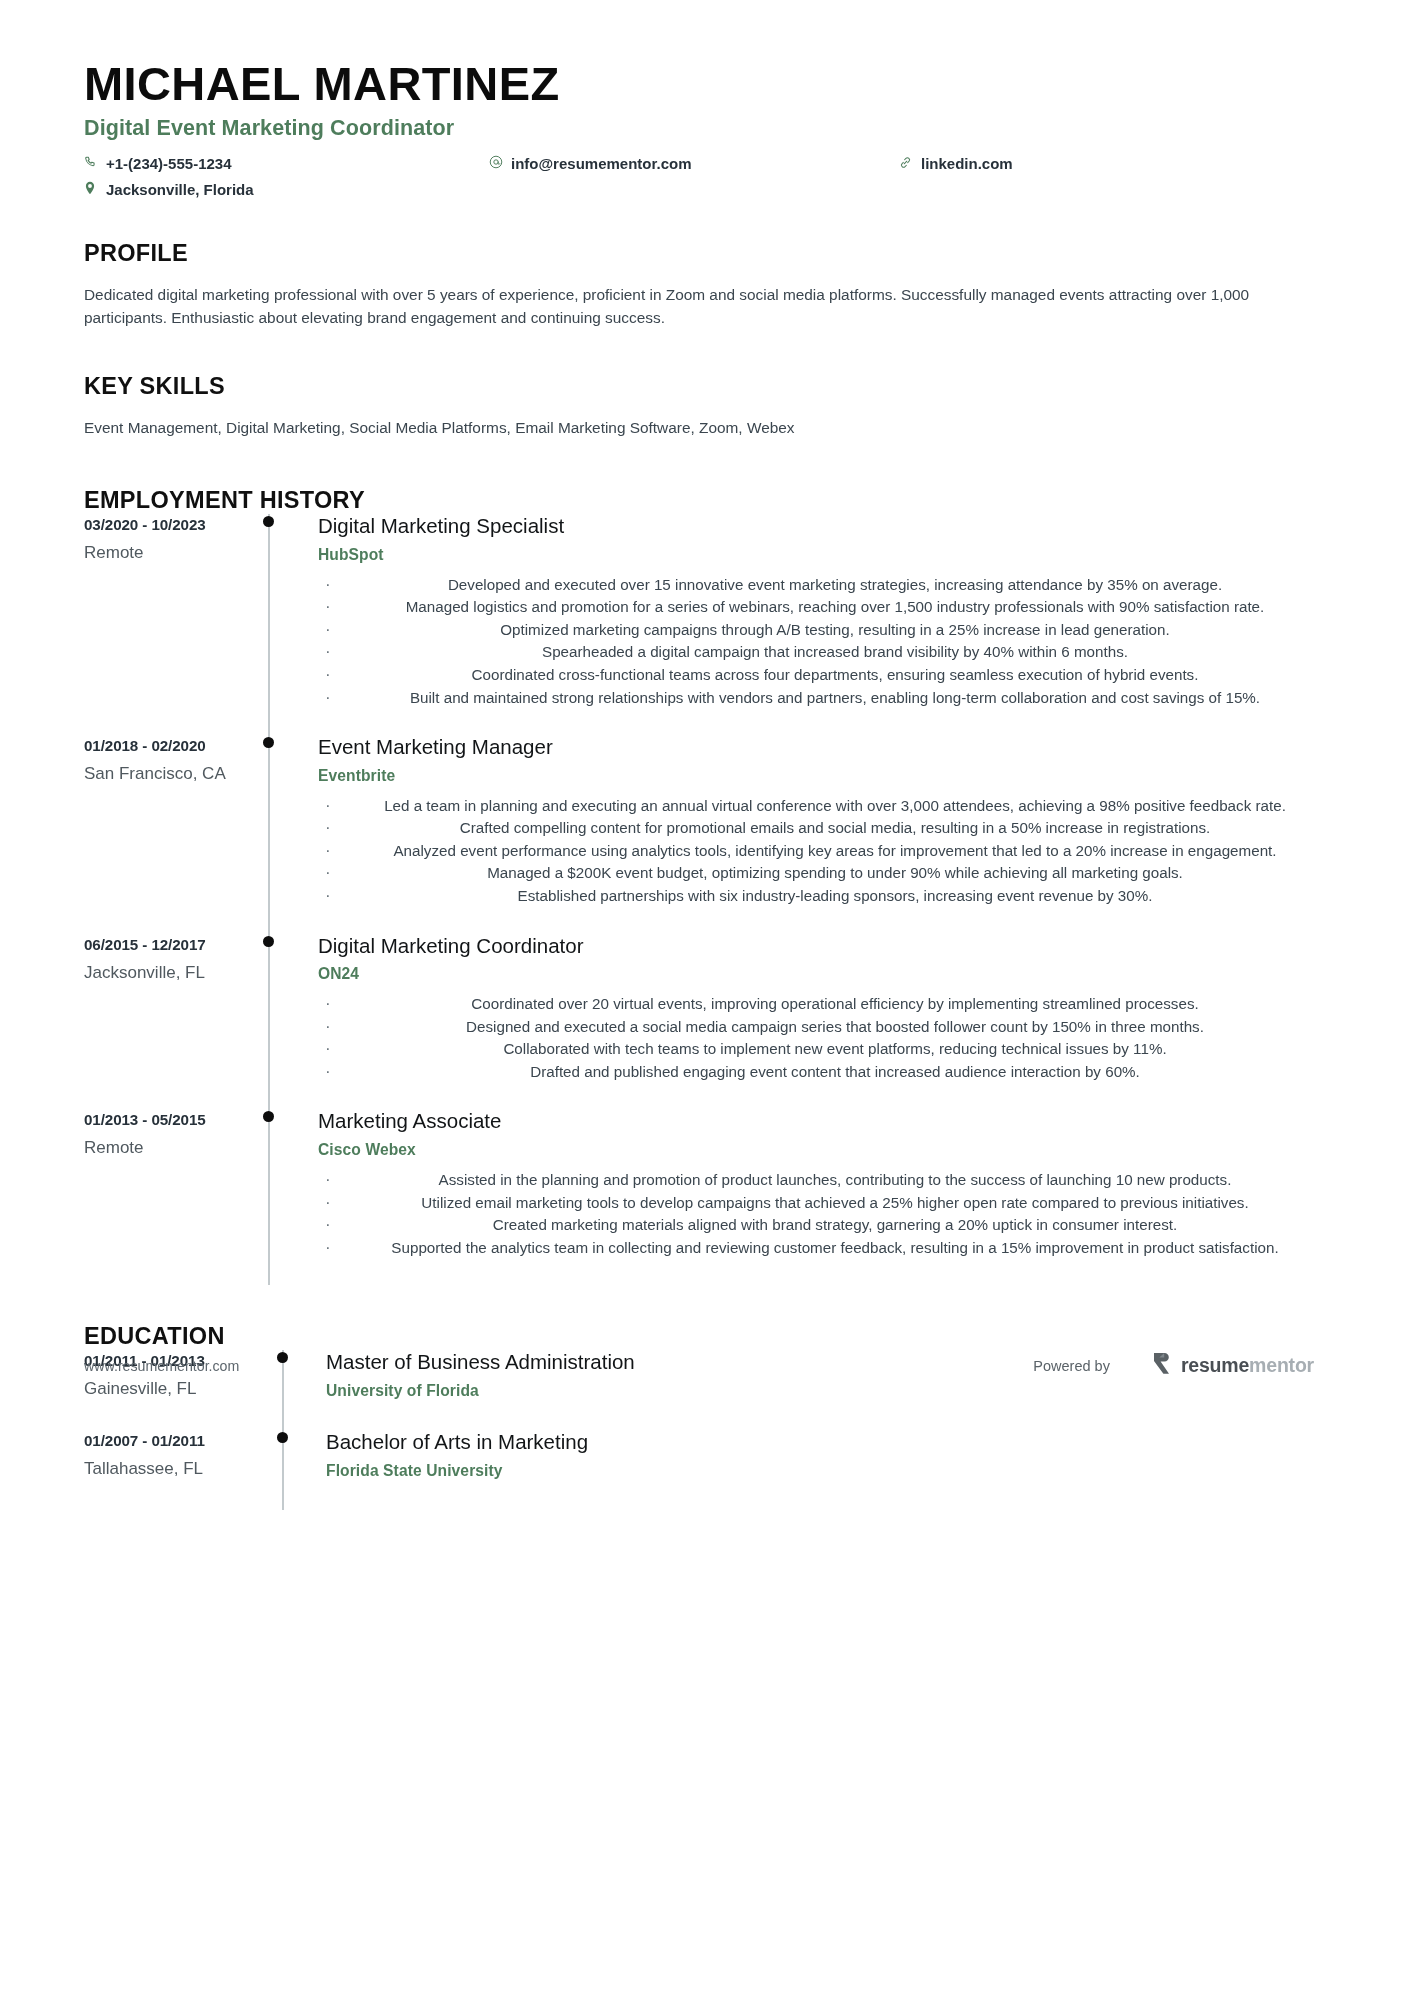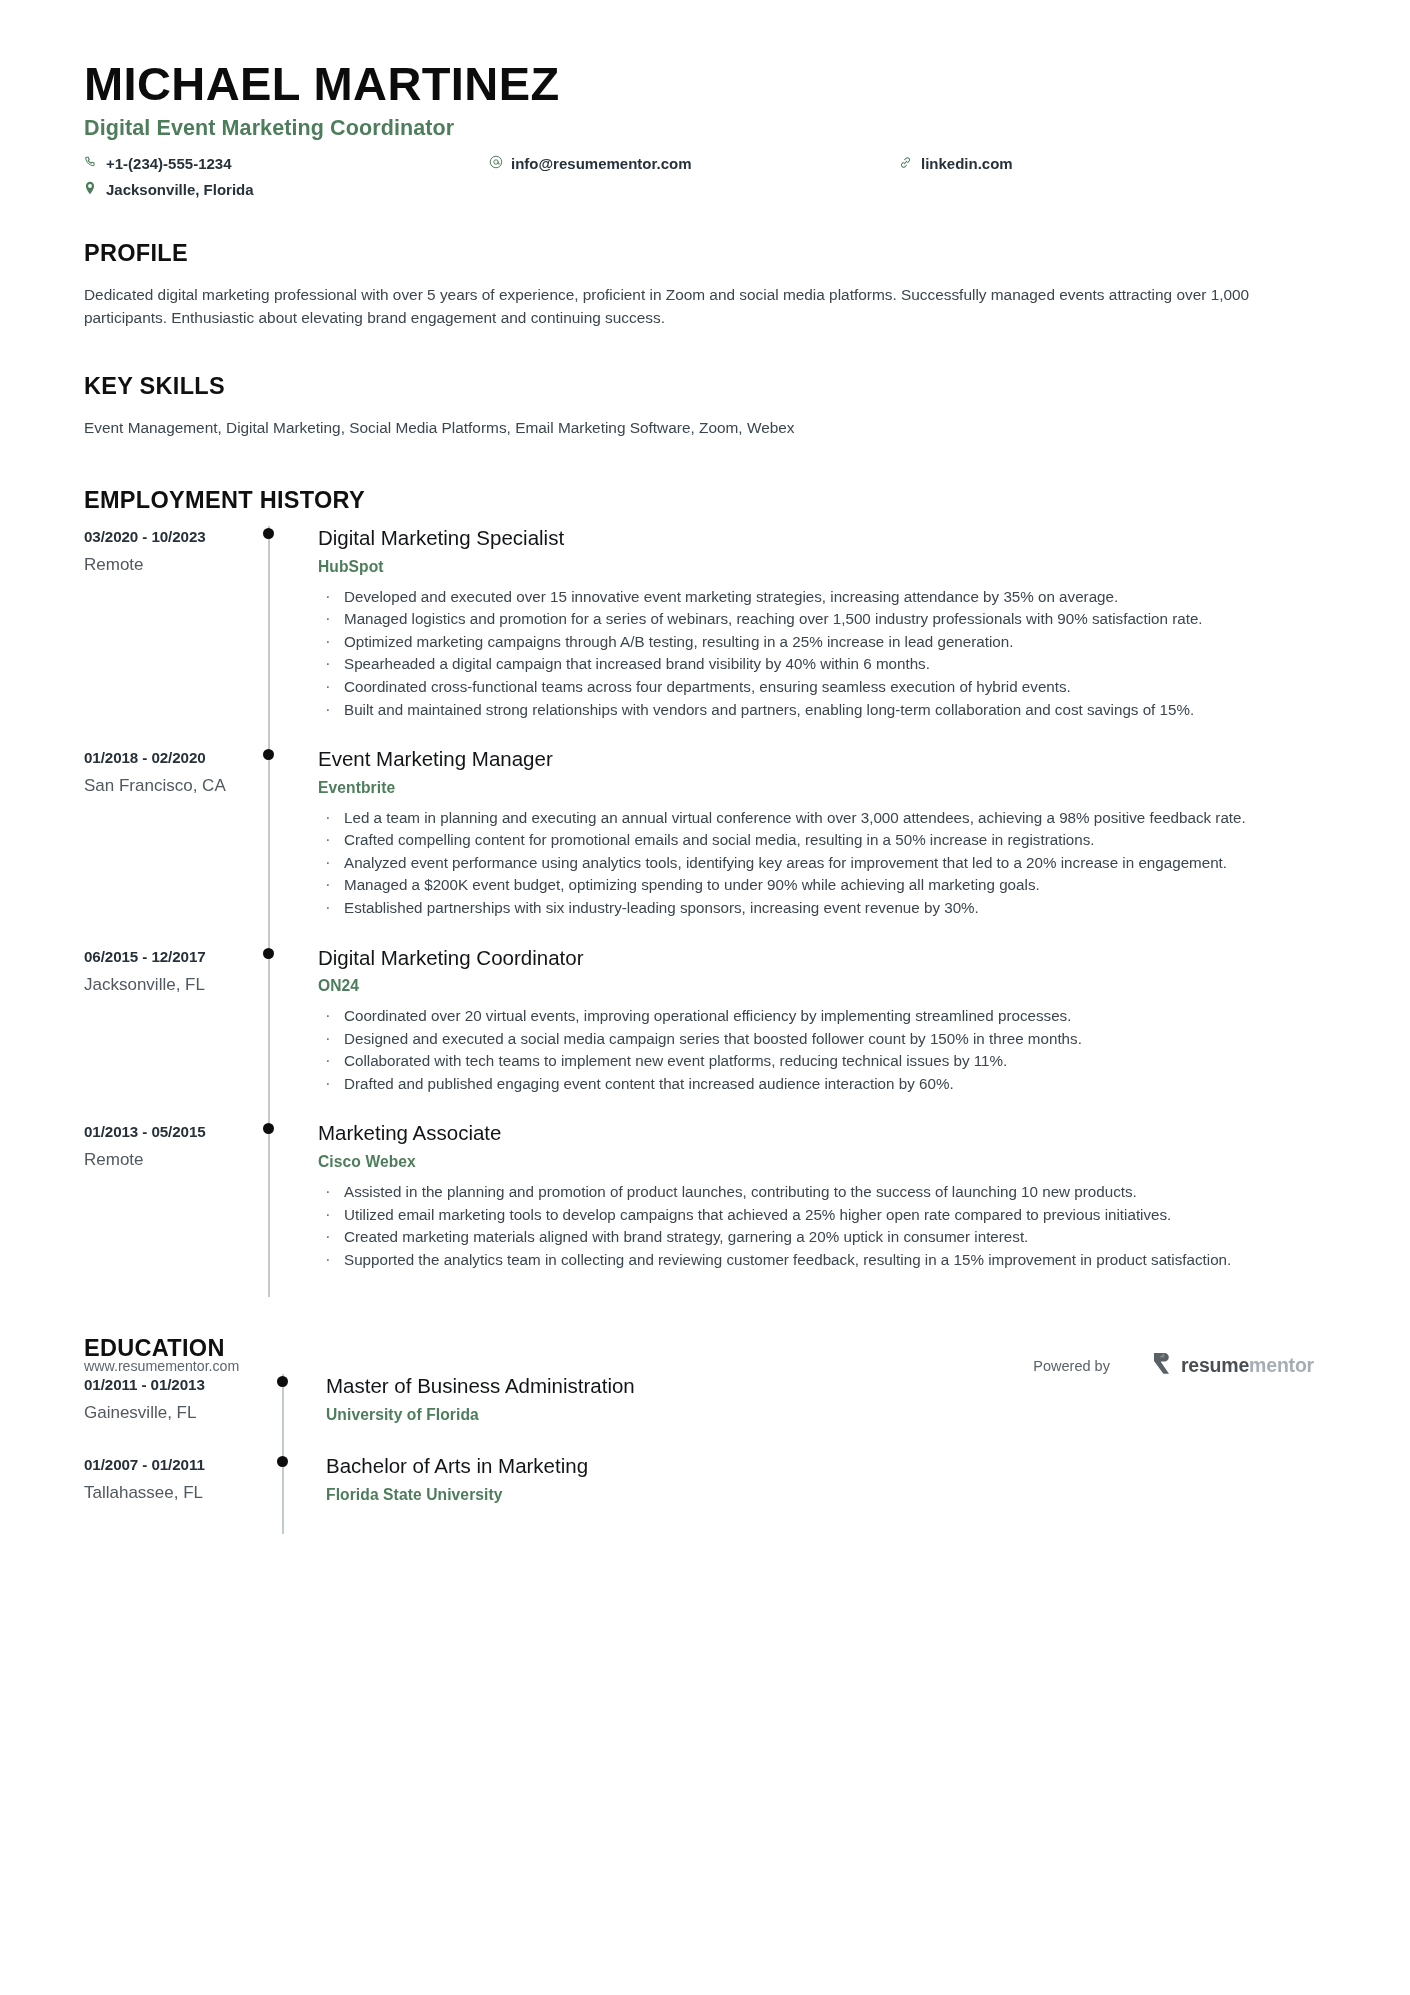--- a/index.html
+++ b/index.html
@@ -90,21 +90,21 @@
     margin-top: 16px;
     font-size: 15.4px;
     line-height: 1.5;
     color: #3b464f;
   }
 
   #employment-section { margin-top: 48px; }
   #education-section { margin-top: 38px; }
 
   
-  .entries { margin-top: 12px; }
+  .entries { }
 
   .entry {
     display: flex;
     position: relative;
   }
   .entry-left {
     width: 168px;
     flex: none;
     padding-top: 2px;
   }
@@ -161,20 +161,21 @@
     margin-top: 7px;
     font-size: 15.6px;
     font-weight: 700;
     color: #4e7d5c;
     letter-spacing: 0.1px;
   }
 
   ul.bullets {
     margin-top: 10px;
     list-style: none;
+    text-align: center;
   }
   ul.bullets li {
     position: relative;
     padding-left: 26px;
     font-size: 15.2px;
     line-height: 1.42;
     color: #3b464f;
     margin-bottom: 1px;
   }
   ul.bullets li::before {

